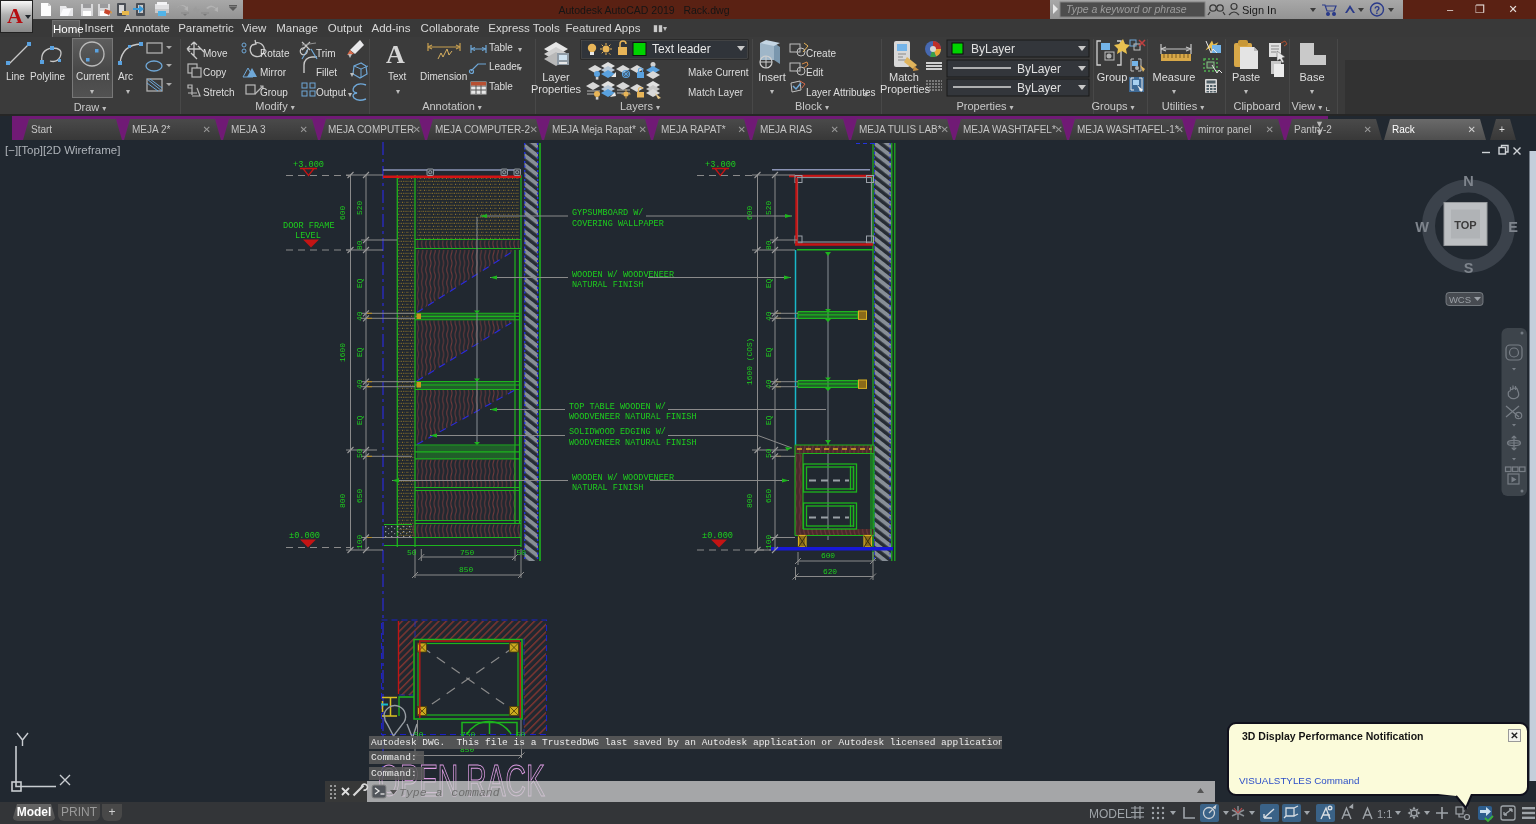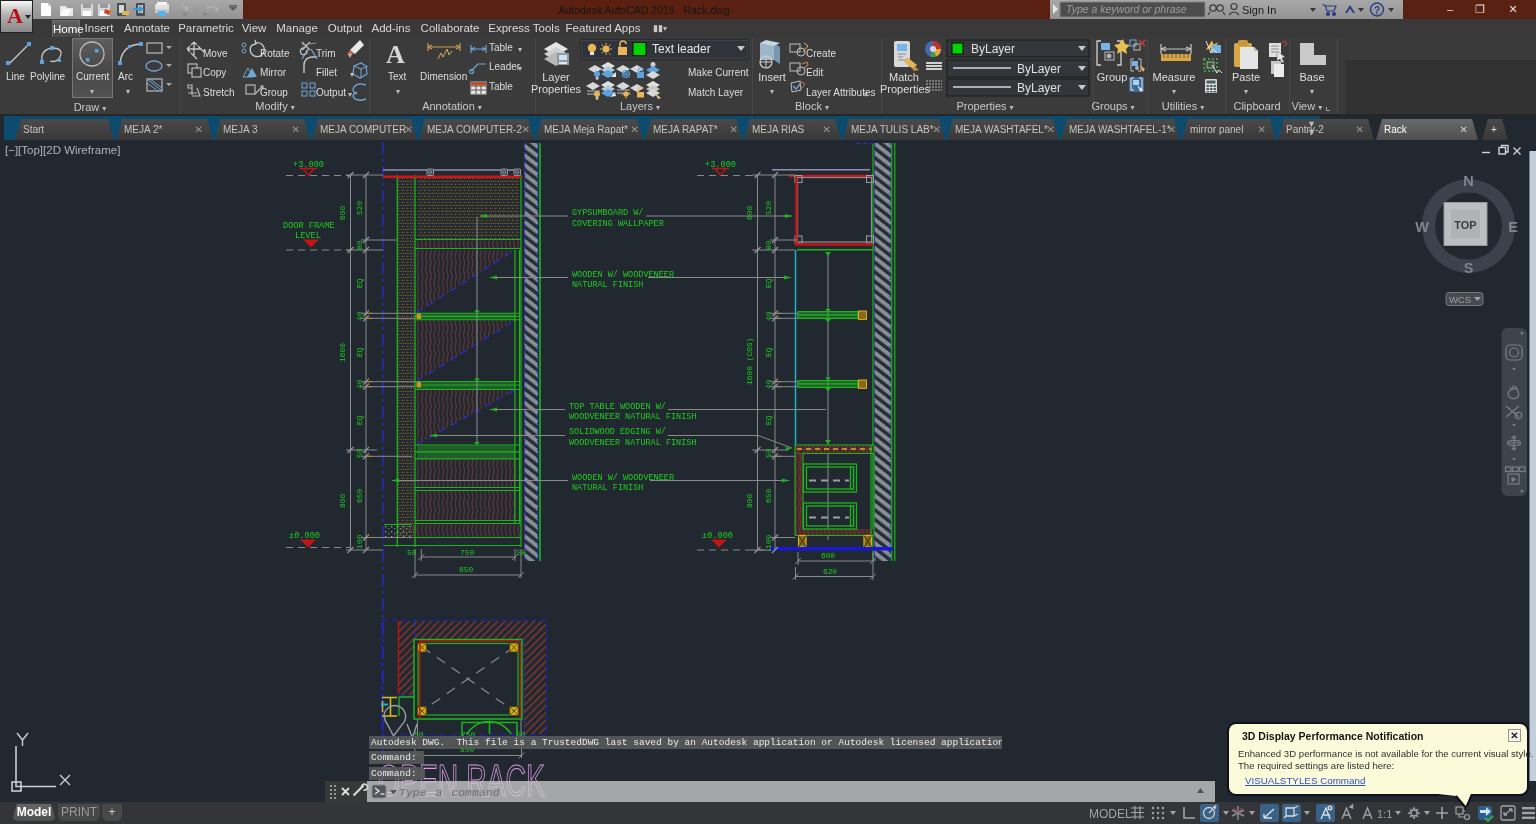--- a/index.html
+++ b/index.html
@@ -15,36 +15,36 @@
 #ribtabs{position:absolute;left:0;top:19px;width:1536px;height:18px;background:#393939}
 .rtab{position:absolute;top:1px;height:17px;line-height:17px;font-size:11.5px;color:#d8d8d8;text-align:center;white-space:nowrap}
 .rtab.active{background:linear-gradient(#606060,#474747);color:#fff;border:1px solid #6e6e6e;border-bottom:none}
 
 #ribbon{position:absolute;left:0;top:37px;width:1536px;height:79px;background:#3b3b3b}
 #ribbon .sep{position:absolute;top:2px;width:1px;height:75px;background:#2e2e2e;border-right:1px solid #484848}
 .rlbl{position:absolute;font-size:10px;color:#dedede;white-space:nowrap}
 .rlbl2{position:absolute;font-size:11px;color:#dedede;text-align:center;white-space:nowrap}
 .dd{color:#bdbdbd;font-size:8px}
 
-#ftabs{position:absolute;left:4px;top:116px;width:1316px;height:24px;background:#0c4a6e}
+#ftabs{position:absolute;left:12px;top:116px;width:1316px;height:24px;background:#701a75}
 .ftab{position:absolute;top:3px;height:21px;background:linear-gradient(#4a4a4a,#383838);color:#c5c5c5;font-size:10px;line-height:21px;text-align:left;padding-left:8px;white-space:nowrap;overflow:hidden;clip-path:polygon(6px 0,calc(100% - 6px) 0,100% 100%,0 100%)}
 .ftab .x{position:absolute;right:10px;top:0;color:#9a9a9a;font-size:10px}
 .ftab.active{background:linear-gradient(#6a6a6a,#4e4e4e);color:#fff}
 
 #canvas{position:absolute;left:0;top:140px;width:1536px;height:662px;background:#212830}
 
 .cmdchip{position:absolute;background:rgba(90,90,90,.88);color:#ebebeb;font-family:"Liberation Mono",monospace;font-size:9.5px;line-height:13px;padding:0 2px;white-space:nowrap;overflow:hidden}
 
 #statusbar{position:absolute;left:0;top:802px;width:1536px;height:22px;background:#333538}
 .stab{position:absolute;top:2px;height:17px;line-height:17px;font-size:12px;color:#b8b8b8;text-align:center;border-radius:0 0 6px 6px}
 
 #bubble{position:absolute;left:1227px;top:722px;width:302px;height:74px;background:#fbfbda;border:2px solid #10101c;border-radius:9px;z-index:40}
 #bubble .bt{position:absolute;left:13px;top:6px;font-size:10.5px;font-weight:bold;color:#141414;white-space:nowrap}
 #bubble .bb{position:absolute;left:9px;top:24px;font-size:9.6px;color:#303030;line-height:11.8px;white-space:nowrap}
-#bubble .bl{position:absolute;left:16px;top:51px;font-size:9.8px;color:#2d50c8;text-decoration:underline}
+#bubble .bl{position:absolute;left:10px;top:51px;font-size:9.8px;color:#2d50c8;}
 #bubble .bx{position:absolute;right:6px;top:5px;width:13px;height:13px;border:1px solid #999;background:#f4f4ee;color:#222;font-size:10px;line-height:12px;text-align:center;font-weight:bold}
 #btail{position:absolute;left:1436px;top:794px;z-index:41}
 </style></head>
 <body>
 <div id="app">
 
 <div id="titlebar"></div>
 <div id="qat"></div>
 <div id="srchstrip"></div>
 <div id="title-text">Autodesk AutoCAD 2019&nbsp;&nbsp;&nbsp;Rack.dwg</div>
@@ -1060,17 +1060,16 @@
         <rect x="442" y="14.6" width="13" height="2.4"></rect>
       </g>
 </svg>
 
 <svg id="btail" width="40" height="16">
       <path d="M2 0 L36 0 L30 14 L20 2 Z" fill="#fbfbda"></path>
       <path d="M36 0 L30 14 L20 2" fill="none" stroke="#10101c" stroke-width="2"></path>
     </svg>
 <div id="bubble">
  <div class="bt">3D Display Performance Notification</div>
- <div class="bb">Enhanced 3D performance is not available for the current visual style.<br>The required settings are listed here:</div>
  <div class="bl">VISUALSTYLES Command</div>
  <div class="bx">✕</div>
 </div>
 
 </div>
 </body></html>

